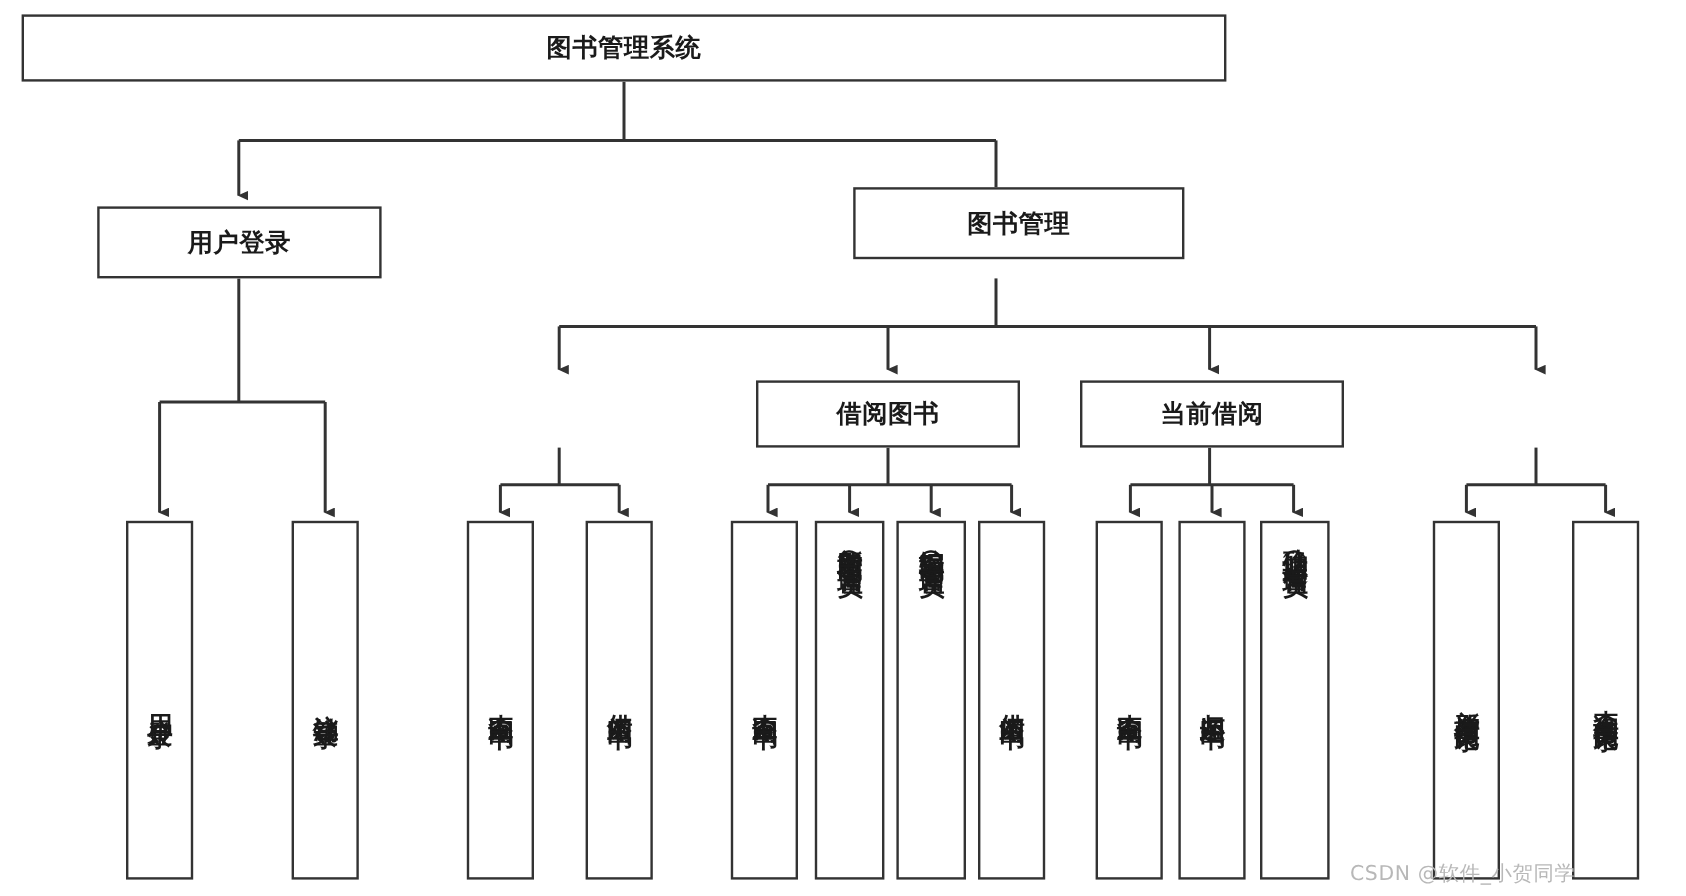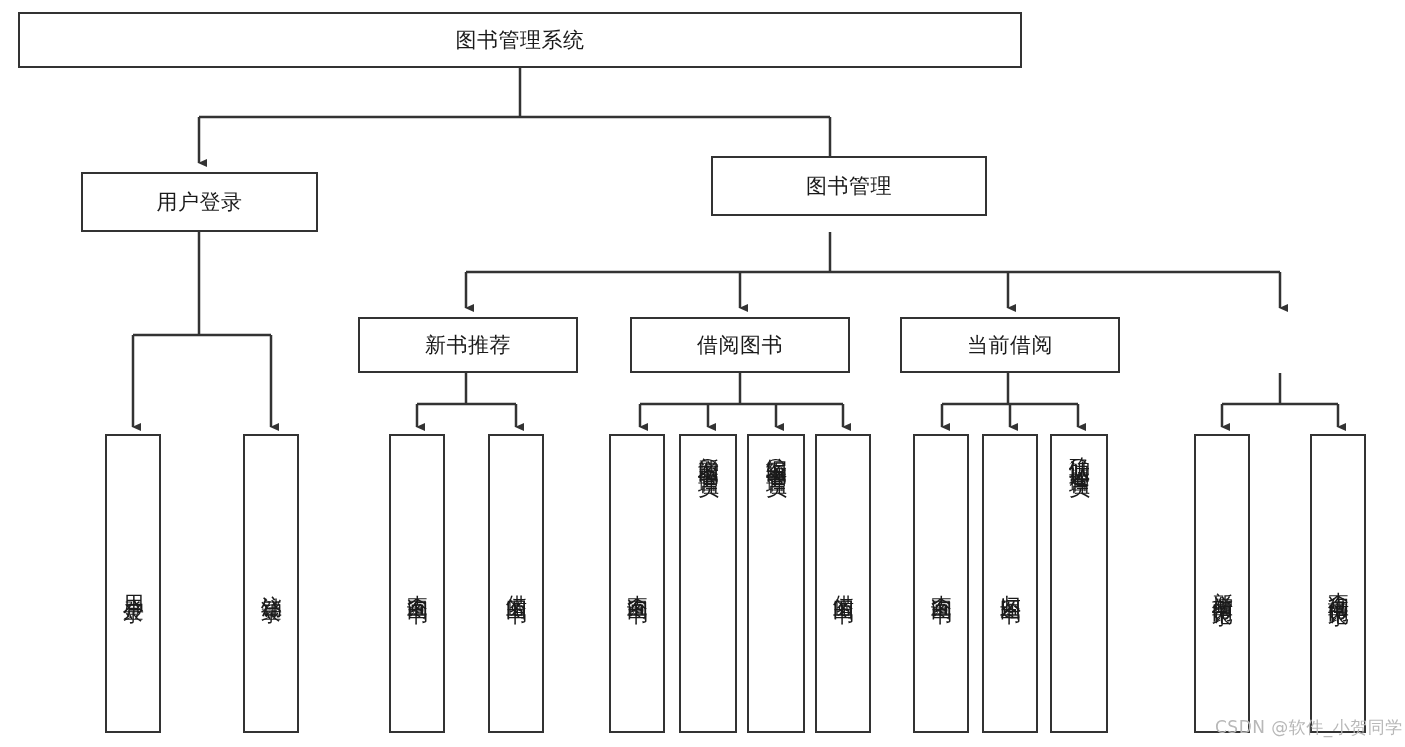--- a/index.html
+++ b/index.html
@@ -35,20 +35,21 @@
     justify-content: center;
     z-index: 2;
   }
   .node-label {
     color: #1a1a1a;
     font-size: 21px;
     line-height: 1.18;
     letter-spacing: 0.5px;
     text-align: left;
     white-space: nowrap;
+    font-weight: bold;
   }
   .node.vertical .node-label {
     writing-mode: vertical-rl;
     text-orientation: upright;
     white-space: normal;
     line-height: 1.0;
     letter-spacing: 3px;
     font-size: 21px;
   }
   .node.vertical {
@@ -143,23 +144,20 @@
     <span class="node-label">图书管理系统</span>
   </div>
 
   <div class="node" style="left:81px; top:172px; width:237px; height:60px;">
     <span class="node-label">用户登录</span>
   </div>
   <div class="node" style="left:711px; top:156px; width:276px; height:60px;">
     <span class="node-label">图书管理</span>
   </div>
 
-  <div class="node" style="left:358px; top:317px; width:220px; height:56px;">
-    <span class="node-label">新书推荐</span>
-  </div>
   <div class="node" style="left:630px; top:317px; width:220px; height:56px;">
     <span class="node-label">借阅图书</span>
   </div>
   <div class="node" style="left:900px; top:317px; width:220px; height:56px;">
     <span class="node-label">当前借阅</span>
   </div>
 
   <div class="node vertical leaf-short" style="left:105px; top:434px; width:56px; height:299px;">
     <span class="node-label">用户登录</span>
   </div>
@@ -197,15 +195,15 @@
     <span class="node-label">确认归还（管理员）</span>
   </div>
 
   <div class="node vertical leaf-short" style="left:1194px; top:434px; width:56px; height:299px;">
     <span class="node-label">新增借阅记录</span>
   </div>
   <div class="node vertical leaf-short" style="left:1310px; top:434px; width:56px; height:299px;">
     <span class="node-label">查询借阅记录</span>
   </div>
 
-  <div class="watermark" style="left:1215px; top:716px;">CSDN @软件_小贺同学</div>
+  <div class="watermark" style="left:1125px; top:716px;">CSDN @软件_小贺同学</div>
 
 </div>
 
 </body></html>

